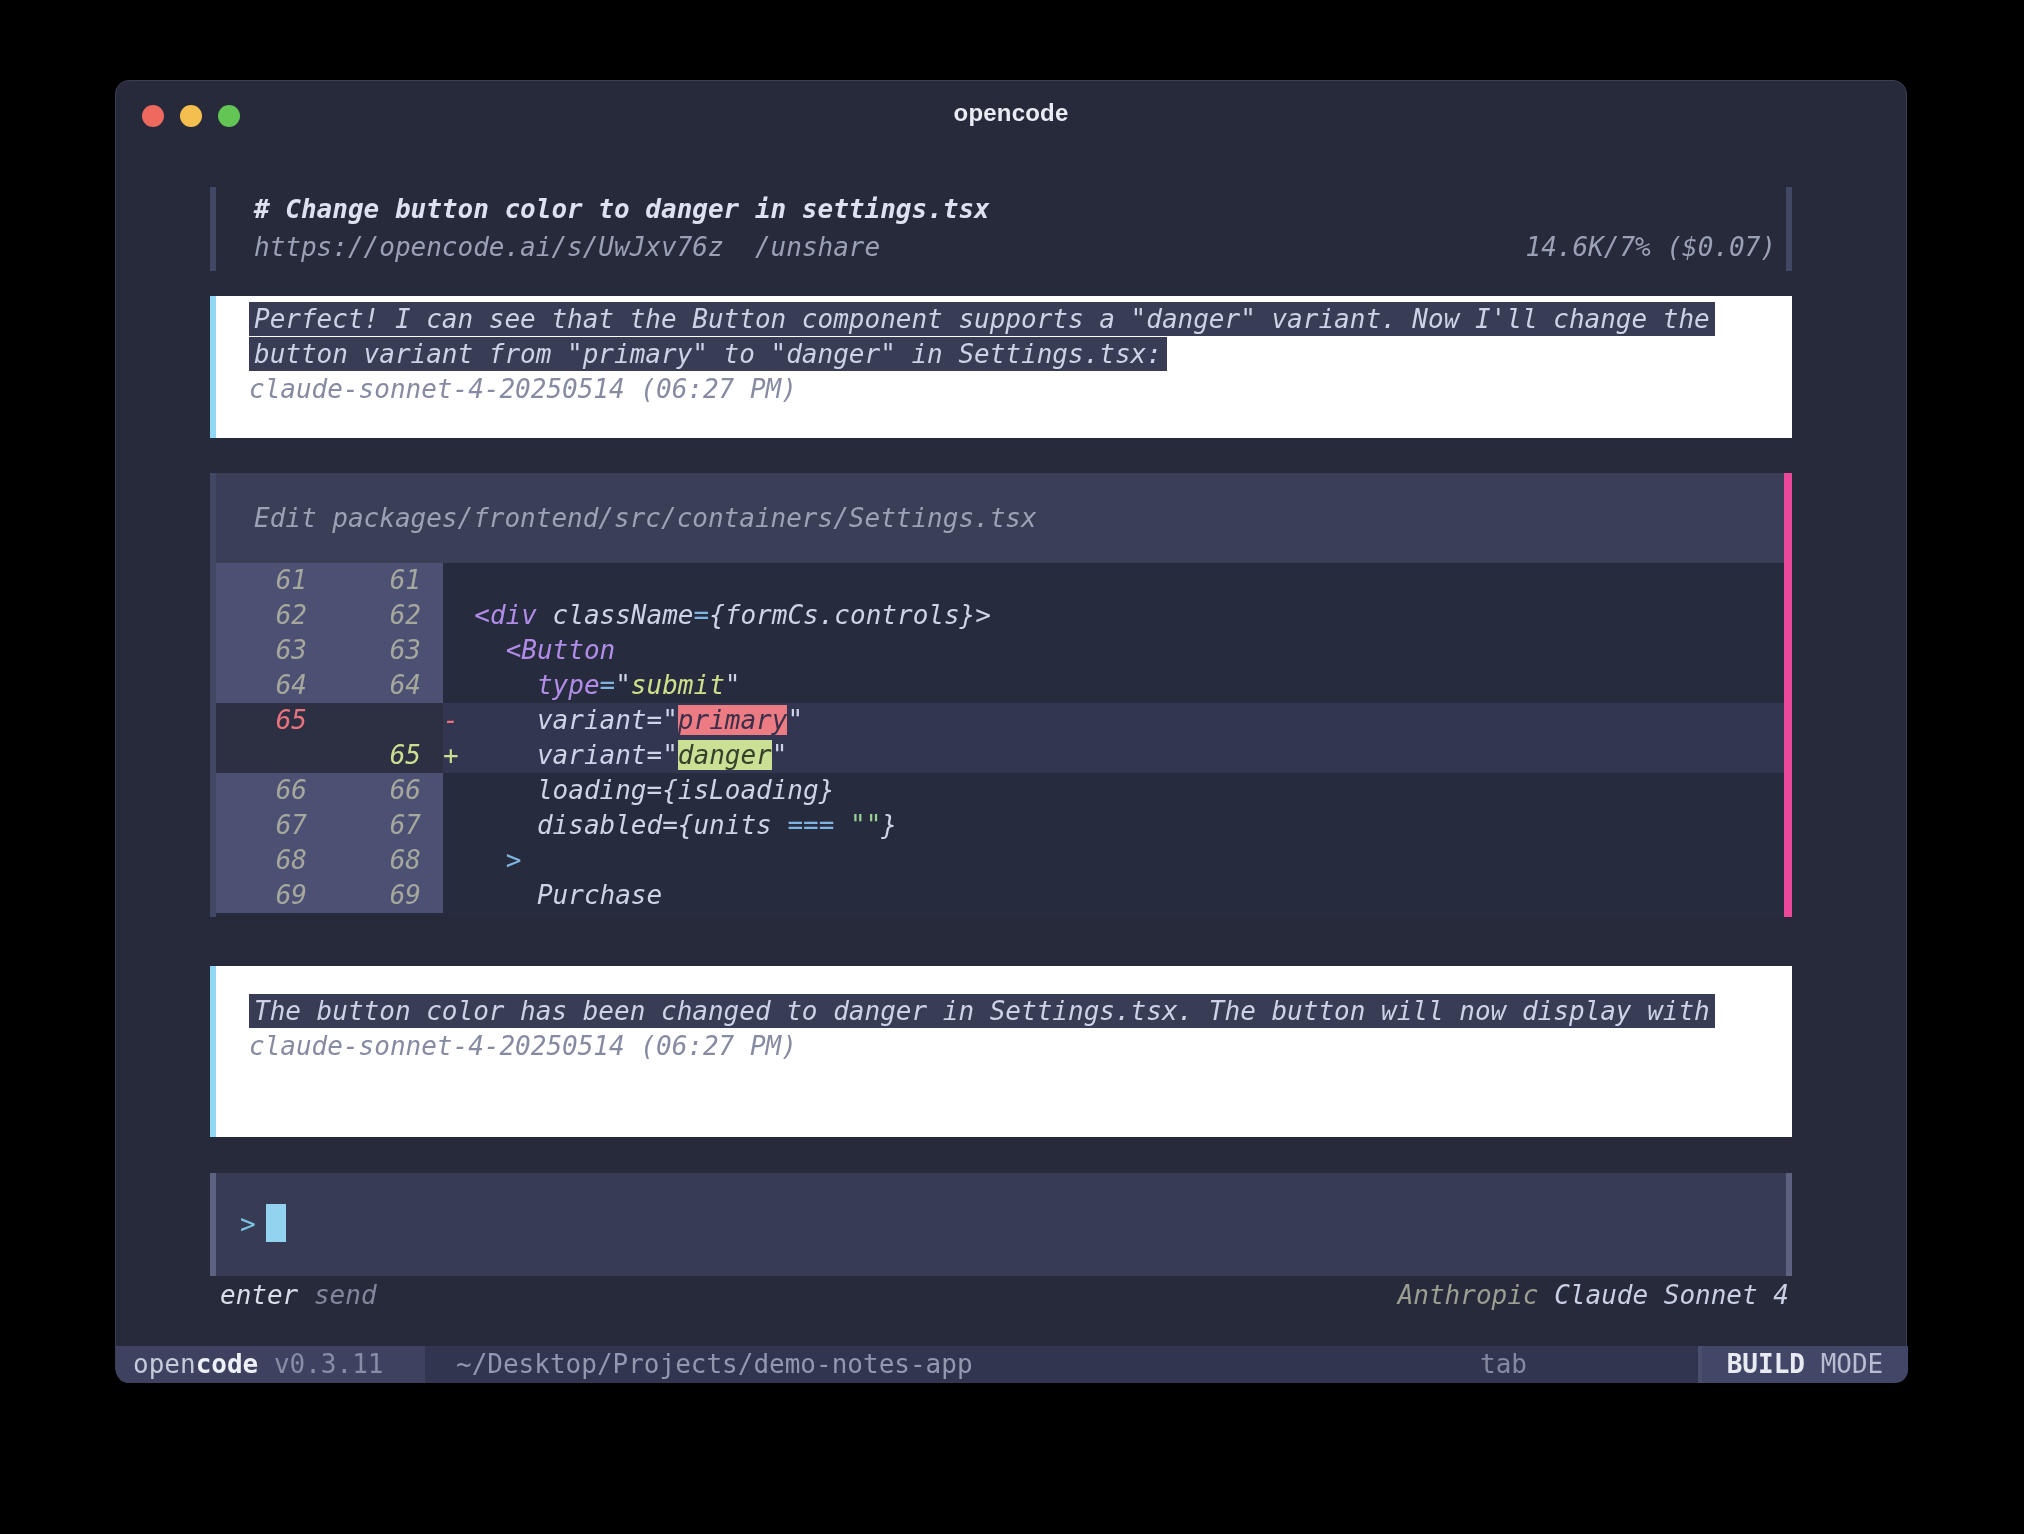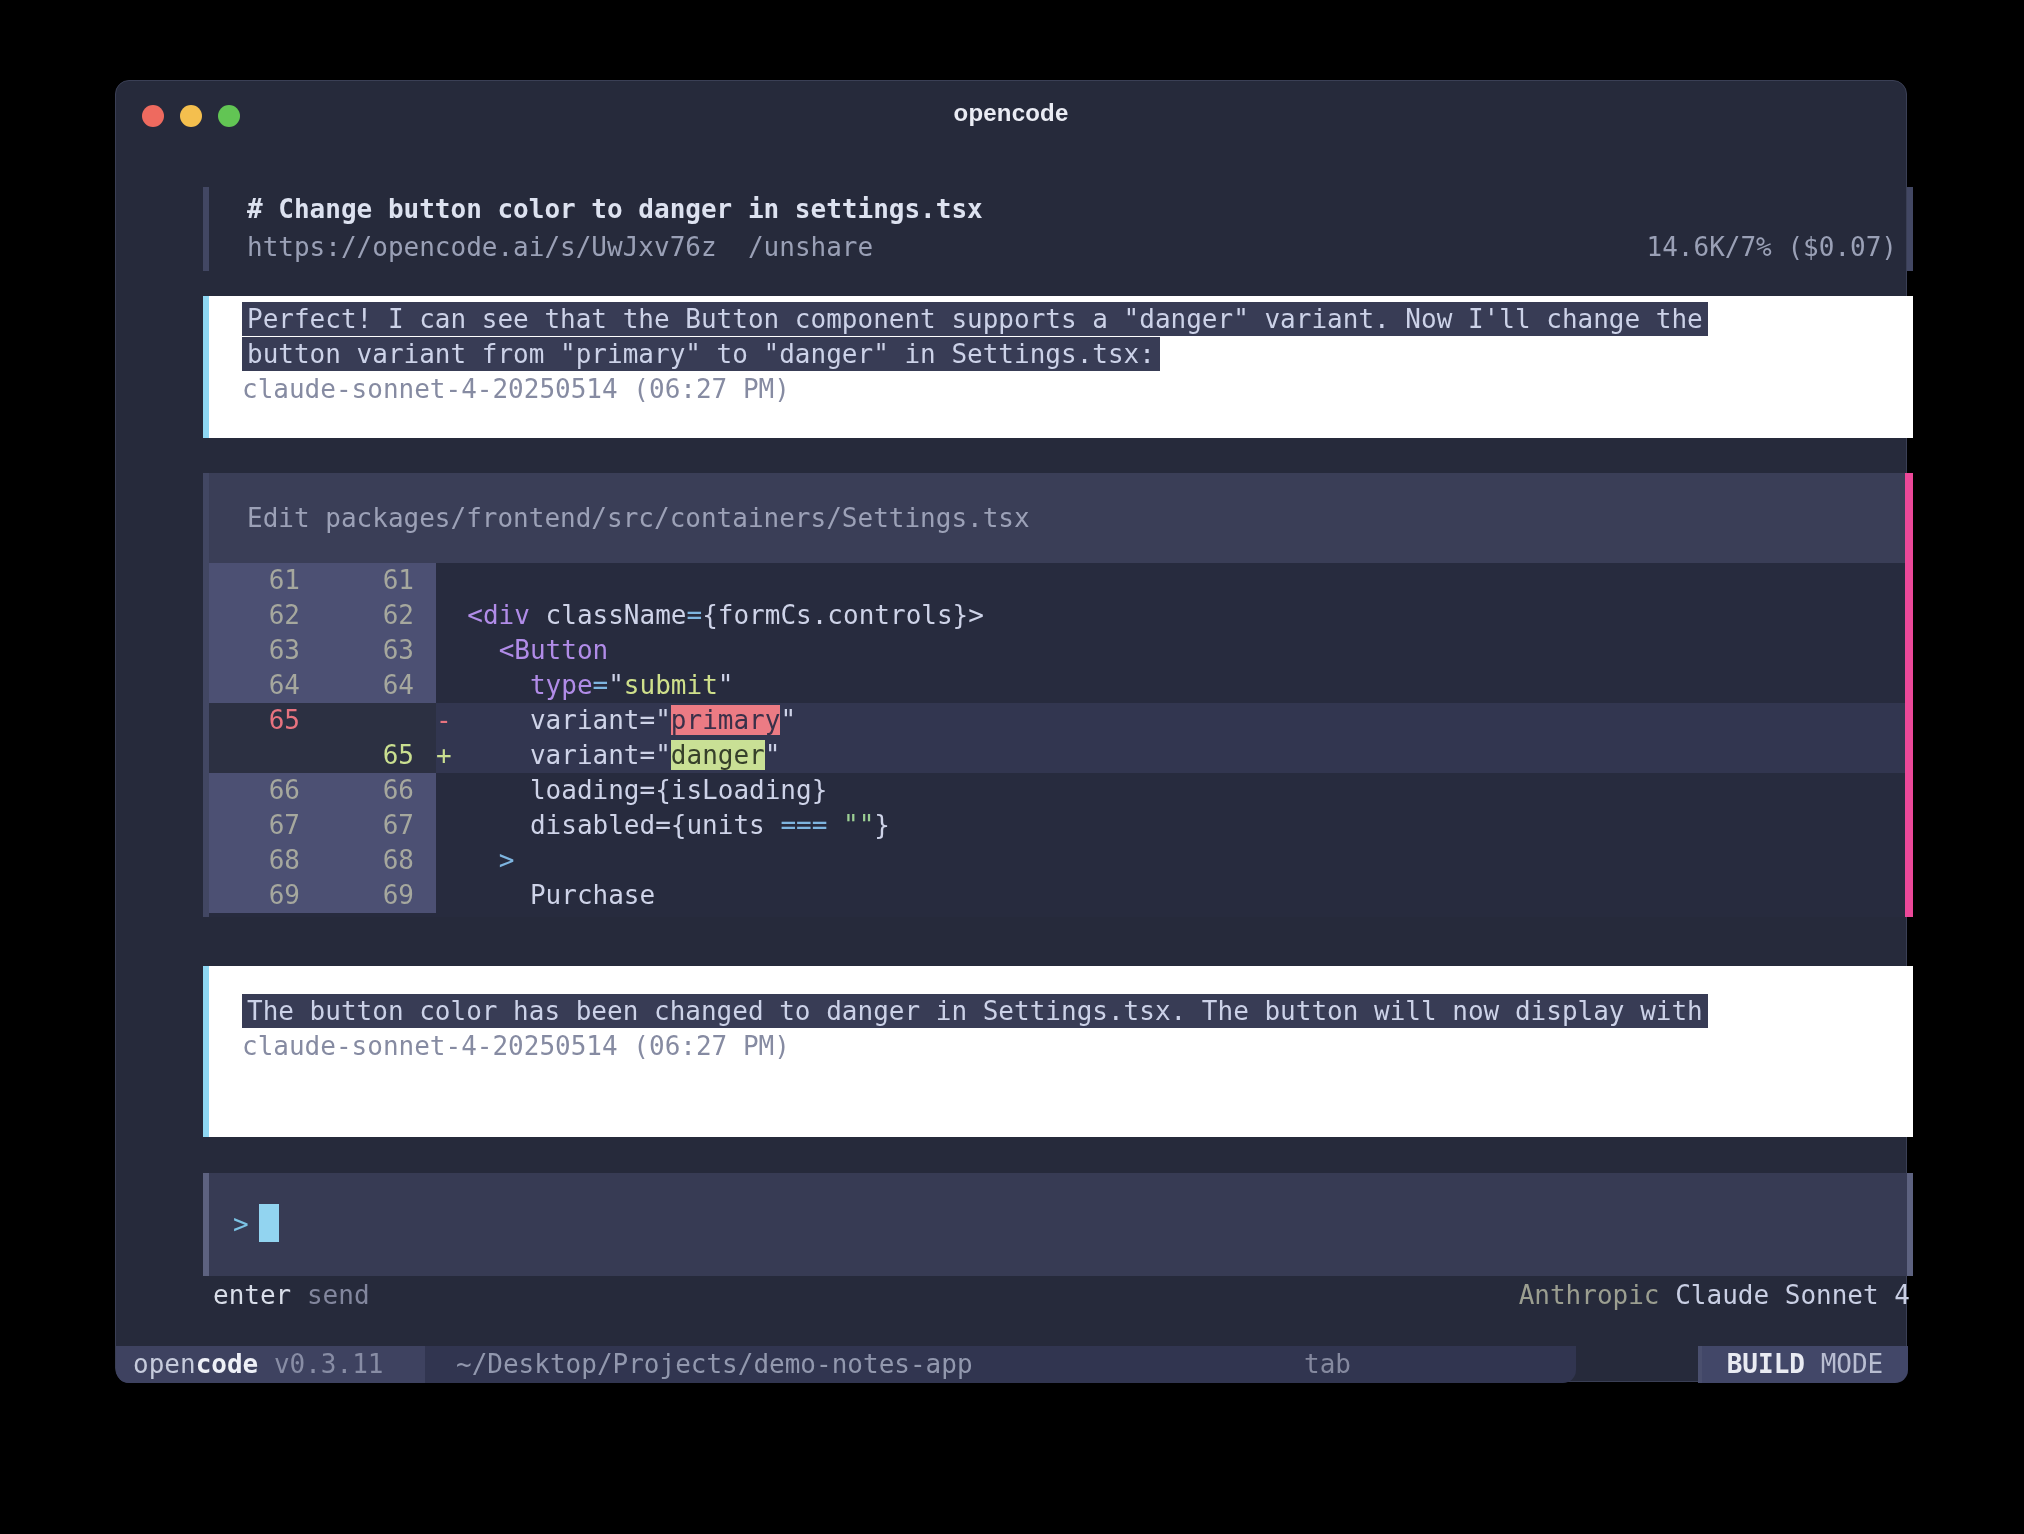--- a/index.html
+++ b/index.html
@@ -12,21 +12,21 @@
   
   #titlebar { position:absolute; left:0; top:0; width:100%; height:64px;padding-left:28px; }
   .light { position:absolute; top:24px; width:22px; height:22px; border-radius:50%; }
   #light-close { left:26px;  background:#ee6a5f; }
   #light-min   { left:64px;  background:#f4bf4e; }
   #light-zoom  { left:102px; background:#62c554; }
   #win-title { position:absolute; left:0; top:18px; width:100%; text-align:center;
     font-family:"Liberation Sans", sans-serif; font-weight:bold; font-size:24px;
     color:#eaecf4; letter-spacing:.2px; }
   
-  .block { position:absolute; left:87px; width:1710px; }
+  .block { position:absolute; left:94px; width:1582px;font-style:italic; }
   
   #header { top:106px; height:84px; border-left:6px solid #424763; border-right:6px solid #424763;
             padding:3px 0 0 38px; font-size:26px; line-height:38px; }
   #header .h-title { color:#dde2f0; font-weight:bold; }
   #header .h-url   { color:#9aa0b6; }
   #header .h-stats { position:absolute; right:10px; top:41px; color:#9aa0b6; }
   
   .msg { background:#ffffff; border-left:6px solid #8fd7f3; padding-left:33px;
          font-size:26px; line-height:35px; color:#ccd2e8; }
   .msg .band { background:#383c55; padding:2px 5px; }
@@ -66,21 +66,21 @@
   #cursor { display:inline-block; width:20px; height:38px; background:#92d4f0;
             margin-left:10px; vertical-align:-9px; }
   
   #hints { top:1196px; height:36px; font-size:26px; line-height:36px; color:#82869d; }
   #hints .hint-left { position:absolute; left:10px; }
   #hints .k { color:#d9dee9; }
   #hints .hint-right { position:absolute; right:3px; }
   #hints .prov { color:#9b9e90; }
   #hints .model { color:#c9cfe4; }
   
-  #statusbar { position:absolute; left:0; top:1265px; width:1460px; height:37px;
+  #statusbar { position:absolute; left:0; top:1265px; width:1636px; height:37px;
                background:#313550; border-radius:0 0 13px 13px;
                font-size:26px; line-height:37px; }
   #sb-app { position:absolute; left:0; top:0; width:309px; height:37px;
             background:#3e4260; border-radius:0 0 0 13px; padding-left:17px; }
   #sb-app .a1 { color:#c6cbdc; }
   #sb-app .a2 { color:#eef0f7; font-weight:bold; }
   #sb-app .a3 { color:#888da5; }
   #sb-path { position:absolute; left:340px; color:#9298ae; }
   #sb-tab { position:absolute; right:225px; color:#85899f; }
   #sb-sep { position:absolute; left:1582px; top:0; width:4px; height:37px; background:#4a4f6e; }

